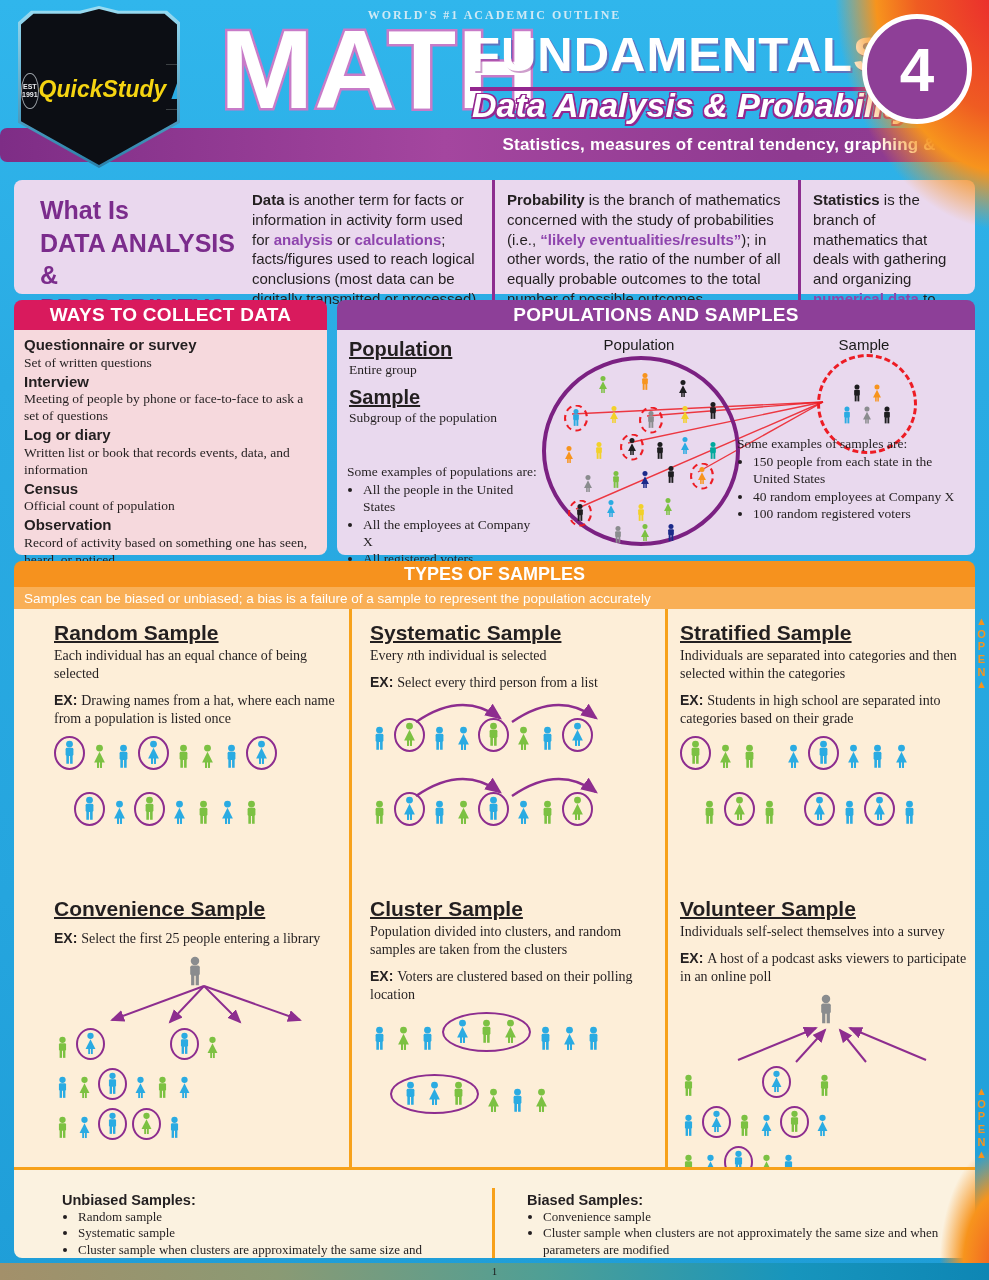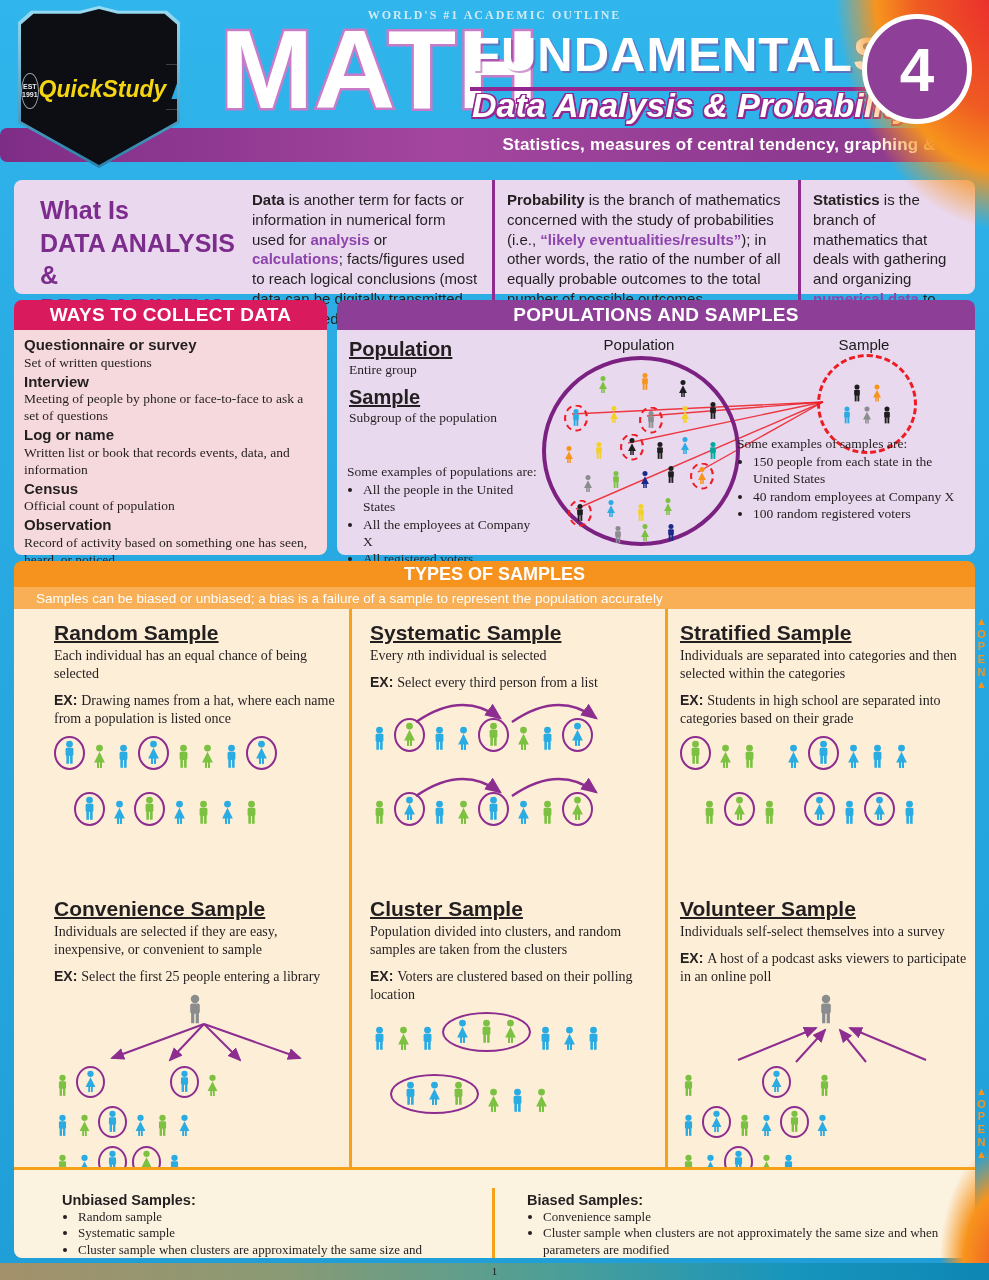--- a/index.html
+++ b/index.html
@@ -71,21 +71,21 @@
   .ppp{position:absolute;transform:translate(-50%,-50%);display:inline-flex;}
   .ppp.rring{border:2px dashed #ed1c24;border-radius:50%;padding:2px 3px;}
   .pop-ex{position:absolute;left:10px;top:106px;width:190px;margin-top:28px;}
   .samp-ex{position:absolute;left:400px;top:106px;width:232px;}
   .ex-title{font-size:13.5px;line-height:1.2;margin-bottom:1px;}
   .pops ul,.types-footer ul{margin:1px 0 0 16px;padding:0;}
   .pops li,.types-footer li{font-family:"Liberation Serif",serif;font-size:13.5px;line-height:1.28;}
   
   .types{position:absolute;left:14px;top:561px;width:961px;height:697px;z-index:2;border-radius:8px;overflow:hidden;}
   .types-head{height:26px;background:#f6921e;color:#fff;font-weight:800;font-size:18px;display:flex;align-items:center;justify-content:center;}
-  .types-sub{height:22px;background:#f9af56;color:#fff;font-size:13.5px;display:flex;align-items:center;padding-left:22px;}
+  .types-sub{height:22px;background:#f9af56;color:#fff;font-size:13.5px;display:flex;align-items:center;padding-left:10px;}
   .samples-grid{display:grid;grid-template-columns:338px 316px 307px;grid-template-rows:276px 282px;background:#fdeed8;height:558px;}
   .cell{box-sizing:border-box;padding-top:12px;overflow:hidden;}
   .cell.bR{border-right:3px solid #f7a11a;}
   .cell.c0{padding-left:40px;padding-right:14px;}
   .cell.c1{padding-left:18px;padding-right:14px;}
   .cell.c2{padding-left:12px;padding-right:4px;}
   .s-title{font-size:21px;font-weight:800;text-decoration:underline;text-decoration-thickness:2px;}
   .s-desc{font-size:14px;line-height:1.28;margin-top:2px;}
   .s-ex{margin-top:9px;font-size:14px;line-height:1.28;}
   .ex-label{font-weight:bold;font-family:"Liberation Sans",sans-serif;}
@@ -165,33 +165,33 @@
   <div class="banner">
       <span>Statistics, measures of central tendency, graphing &amp; more!</span>
     </div>
 
   <section class="what-is">
     <div class="wi-head">
       <div class="l1">What Is</div>
       <div>DATA ANALYSIS</div>
       <div>&amp; PROBABILITY?</div>
     </div>
-    <div class="wi-col"><span class="b">Data</span><span> is another term for facts or information in numerical form used for </span><span class="purple">analysis</span><span> or </span><span class="purple">calculations</span><span>; facts/figures used to reach logical conclusions (most data can be digitally transmitted or processed)</span></div>
+    <div class="wi-col"><span class="b">Data</span><span> is another term for facts or information in activity form used for </span><span class="purple">analysis</span><span> or </span><span class="purple">calculations</span><span>; facts/figures used to reach logical conclusions (most data can be digitally transmitted or processed)</span></div>
     <div class="wi-col dv"><span class="b">Probability</span><span> is the branch of mathematics concerned with the study of probabilities (i.e., </span><span class="purple">“likely eventualities/results”</span><span>); in other words, the ratio of the number of all equally probable outcomes to the total number of possible outcomes</span></div>
     <div class="wi-col dv"><span class="b">Statistics</span><span> is the branch of mathematics that deals with gathering and organizing </span><span class="purple">numerical data</span><span> to present it as significant information</span></div>
   </section>
 
   <section class="ways">
     <div class="sec-head crimson">WAYS TO COLLECT DATA</div>
     <div class="ways-body" id="ways-body">
         <div class="way-term">Questionnaire or survey</div>
         <div class="way-desc serif">Set of written questions</div>
         <div class="way-term">Interview</div>
         <div class="way-desc serif">Meeting of people by phone or face-to-face to ask a set of questions</div>
-        <div class="way-term">Log or name</div>
+        <div class="way-term">Log or diary</div>
         <div class="way-desc serif">Written list or book that records events, data, and information</div>
         <div class="way-term">Census</div>
         <div class="way-desc serif">Official count of population</div>
         <div class="way-term">Observation</div>
         <div class="way-desc serif">Record of activity based on something one has seen, heard, or noticed</div>
       </div>
   </section>
 
   <section class="pops">
     <div class="sec-head purpleh">POPULATIONS AND SAMPLES</div>
@@ -898,21 +898,20 @@
                   <rect x="5.8" y="8.3" width="8.4" height="8.9" rx="1.6" fill="#2aabe2"></rect>
           <rect x="6.6" y="16.4" width="2.8" height="9.2" fill="#2aabe2"></rect>
           <rect x="10.6" y="16.4" width="2.8" height="9.2" fill="#2aabe2"></rect>
                 </svg>
               </span>
             </div>
           </div>
   </div>
         <div class="cell c0 bR">
     <div class="s-title">Convenience Sample</div>
-    <div class="s-desc serif"><span>Individuals are selected if they are easy, inexpensive, or convenient to sample</span></div>
     <div class="s-ex"><span class="ex-label">EX:</span> <span class="ex-text serif">Select the first 25 people entering a library</span></div>
     <div class="diag">
             <span class="leader"><svg width="23" height="32" viewBox="0 0 20 28">
                 <circle cx="10" cy="4.4" r="3.7" fill="#8a8c8e"></circle>
                 <rect x="5.8" y="8.3" width="8.4" height="8.9" rx="1.6" fill="#8a8c8e"></rect>
           <rect x="6.6" y="16.4" width="2.8" height="9.2" fill="#8a8c8e"></rect>
           <rect x="10.6" y="16.4" width="2.8" height="9.2" fill="#8a8c8e"></rect>
               </svg></span>
             <svg class="fan" width="300" height="44" viewBox="0 0 300 44">
     <g stroke="#8d2d8f" stroke-width="2" marker-end="url(#arrP)">

